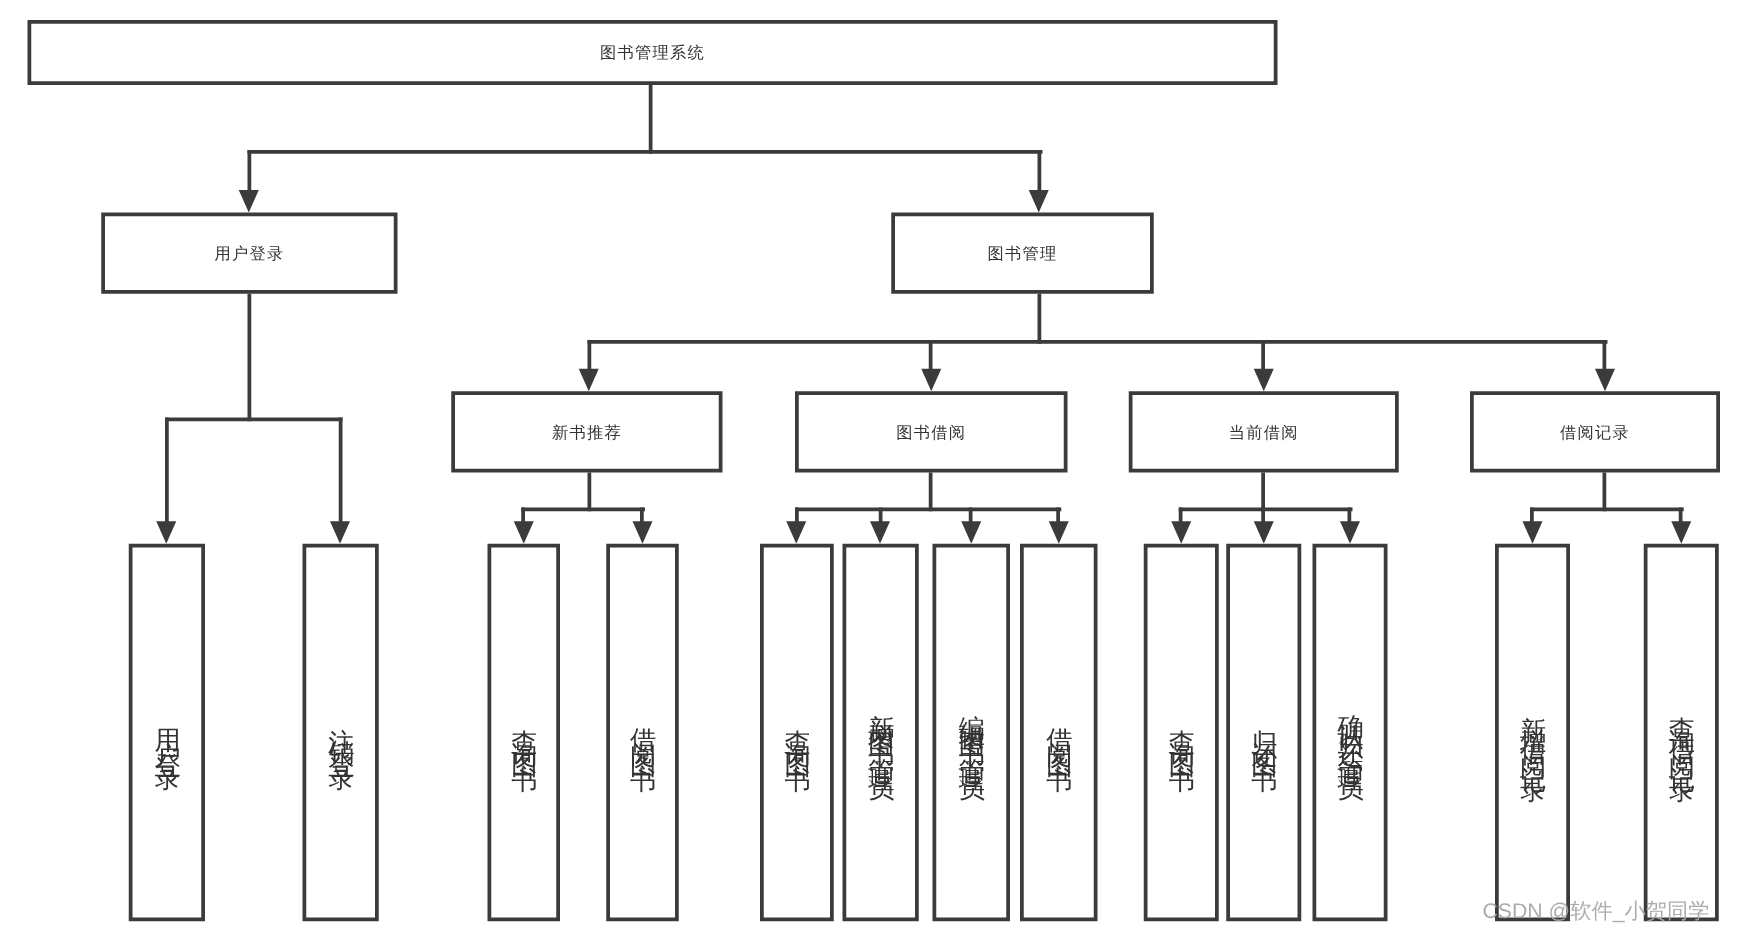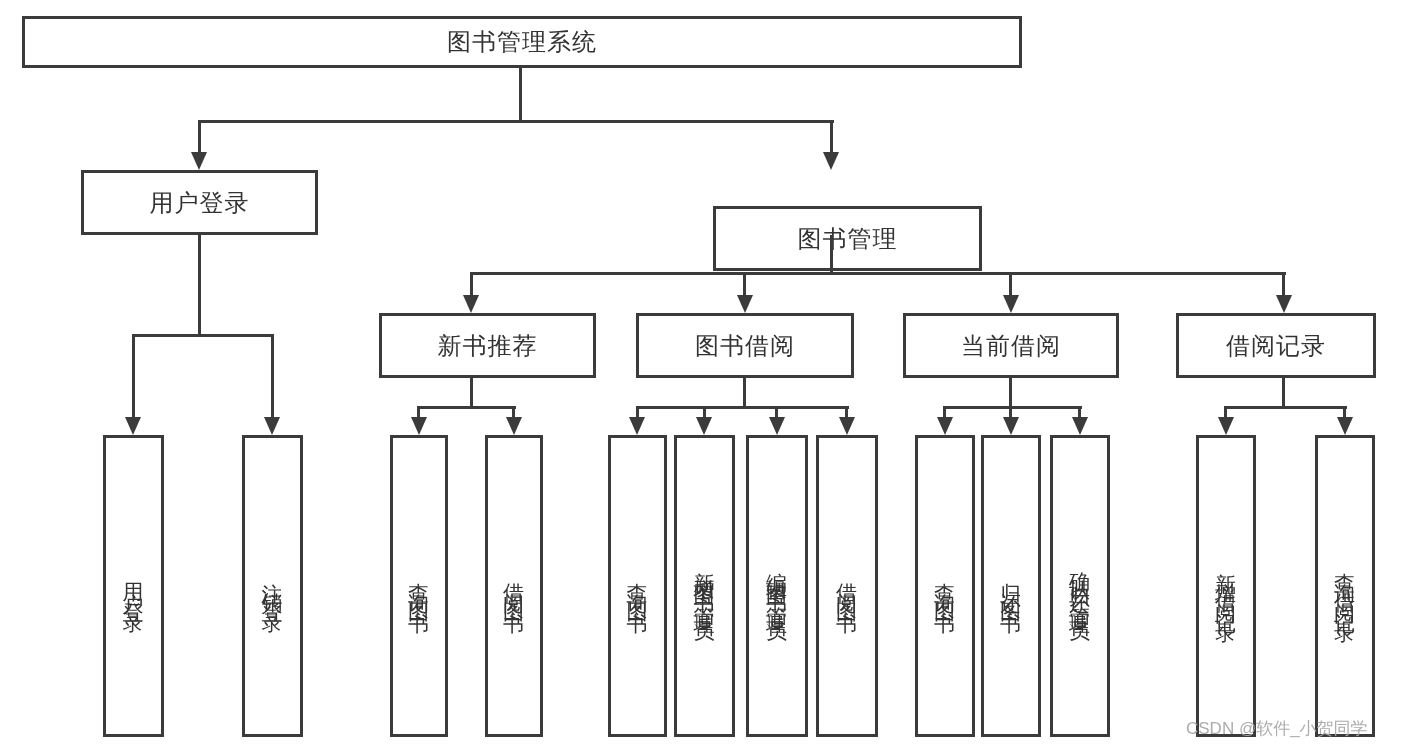--- a/index.html
+++ b/index.html
@@ -20,21 +20,21 @@
     box-sizing: border-box;
     background: #ffffff;
     border: 3px solid #3b3b3b;
     color: #333333;
     display: flex;
     align-items: center;
     justify-content: center;
     text-align: center;
   }
   .hnode {
-    font-size: 24px;
+    font-size: 13px;
     letter-spacing: 1px;
   }
   .vnode {
     writing-mode: vertical-rl;
     text-orientation: mixed;
     font-size: 21px;
     letter-spacing: 10px;
     line-height: 1;
   }
   .vnode.tight {
@@ -68,41 +68,41 @@
   <div class="node hnode" style="left:22px; top:16px; width:1000px; height:52px;">图书管理系统</div>
 
   <div class="line" style="left:519px; top:68px; width:3px; height:55px;"></div>
   <div class="line" style="left:198px; top:120px; width:636px; height:3px;"></div>
   <div class="line" style="left:198px; top:120px; width:3px; height:34px;"></div>
   <div class="arrow-down" style="left:191px; top:152px;"></div>
   <div class="line" style="left:830px; top:120px; width:3px; height:34px;"></div>
   <div class="arrow-down" style="left:823px; top:152px;"></div>
 
   <div class="node hnode" style="left:81px; top:170px; width:237px; height:65px;">用户登录</div>
-  <div class="node hnode" style="left:713px; top:170px; width:269px; height:65px;margin-top:36px;">图书管理</div>
+  <div class="node hnode" style="left:713px; top:170px; width:210px; height:65px;">图书管理</div>
 
   <div class="line" style="left:198px; top:235px; width:3px; height:102px;"></div>
   <div class="line" style="left:132px; top:334px; width:142px; height:3px;"></div>
   <div class="line" style="left:132px; top:334px; width:3px; height:85px;"></div>
   <div class="arrow-down" style="left:125px; top:417px;"></div>
   <div class="line" style="left:271px; top:334px; width:3px; height:85px;"></div>
   <div class="arrow-down" style="left:264px; top:417px;"></div>
 
   <div class="line" style="left:830px; top:235px; width:3px; height:40px;"></div>
   <div class="line" style="left:470px; top:272px; width:816px; height:3px;"></div>
   <div class="line" style="left:470px; top:272px; width:3px; height:25px;"></div>
   <div class="arrow-down" style="left:463px; top:295px;"></div>
   <div class="line" style="left:743px; top:272px; width:3px; height:25px;"></div>
   <div class="arrow-down" style="left:737px; top:295px;"></div>
   <div class="line" style="left:1009px; top:272px; width:3px; height:25px;"></div>
   <div class="arrow-down" style="left:1003px; top:295px;"></div>
   <div class="line" style="left:1282px; top:272px; width:3px; height:25px;"></div>
   <div class="arrow-down" style="left:1276px; top:295px;"></div>
 
-  <div class="node hnode" style="left:379px; top:313px; width:217px; height:65px;">新书推荐</div>
+  <div class="node hnode" style="left:361px; top:313px; width:217px; height:65px;">新书推荐</div>
   <div class="node hnode" style="left:636px; top:313px; width:218px; height:65px;">图书借阅</div>
   <div class="node hnode" style="left:903px; top:313px; width:216px; height:65px;">当前借阅</div>
   <div class="node hnode" style="left:1176px; top:313px; width:200px; height:65px;">借阅记录</div>
 
   <div class="line" style="left:470px; top:378px; width:3px; height:31px;"></div>
   <div class="line" style="left:417px; top:406px; width:99px; height:3px;"></div>
   <div class="line" style="left:417px; top:406px; width:3px; height:13px;"></div>
   <div class="arrow-down" style="left:411px; top:417px;"></div>
   <div class="line" style="left:512px; top:406px; width:3px; height:13px;"></div>
   <div class="arrow-down" style="left:506px; top:417px;"></div>

